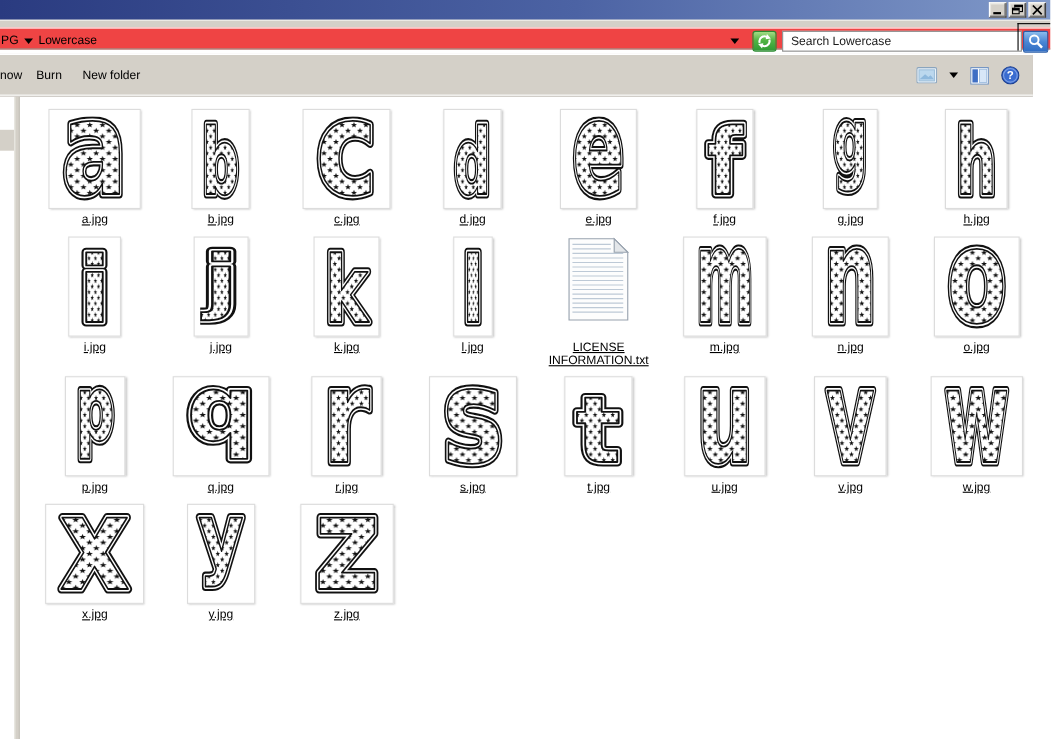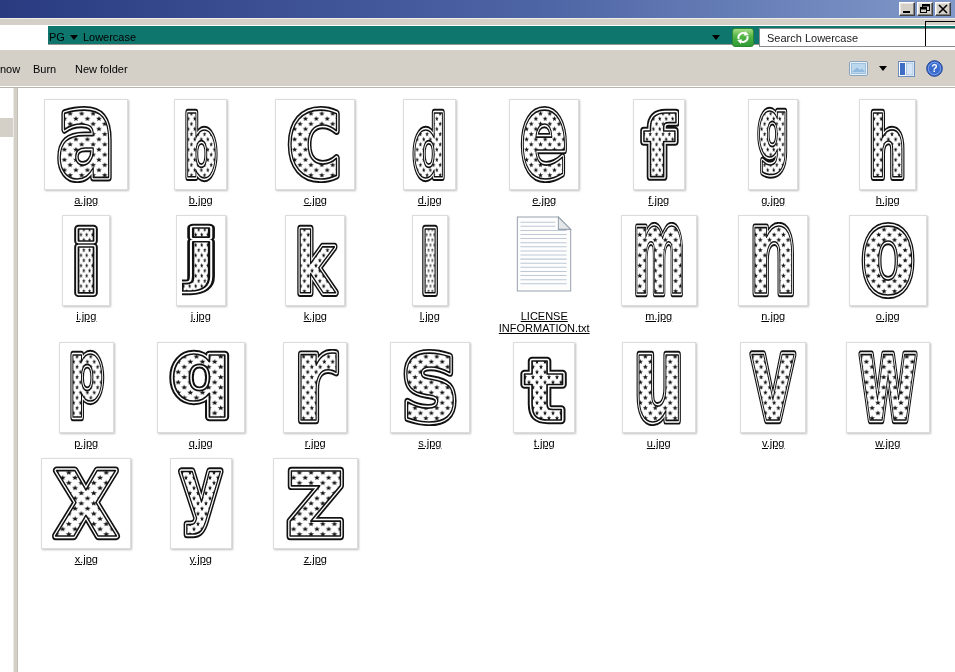--- a/index.html
+++ b/index.html
@@ -23,21 +23,21 @@
     border:1px solid; border-color:#ffffff #404040 #404040 #ffffff;
     box-shadow:inset -1px -1px 0 #808080, inset 1px 1px 0 #e8e6e0;
     display:flex; align-items:center; justify-content:center;
   }
   .menustrip {
     position:absolute; left:0; top:18px; right:0; height:7px;
     background:#d4d0c8; border-top:1px solid #efede8;
   }
   .addressrow {
     position:absolute; left:0; top:25px; right:0; height:20px;
-    background:#0f766e; border-top:1px solid #fff; border-bottom:1px solid #9a968e;margin-left:48px;
+    background:#ef4444; border-top:1px solid #fff; border-bottom:1px solid #9a968e;
   }
   .crumbs { position:absolute; left:1px; top:0; height:22px; display:flex; align-items:center; gap:5px; }
   .tri-down { width:0; height:0; border-left:4px solid transparent; border-right:4px solid transparent; border-top:5px solid #000; display:inline-block; }
   .addr-arrow { position:absolute; left:664px; top:9px; }
   .refresh-btn {
     position:absolute; left:684px; top:2px; width:22px; height:19px;
     background:linear-gradient(#a5dc85,#52b445 45%, #2f9a35);
     border:1px solid #2b8a31; border-radius:3px;
     display:flex; align-items:center; justify-content:center;
   }
@@ -53,21 +53,21 @@
     background:linear-gradient(#8cbcec,#4a86d4 50%, #2f6cc2);
     border:1px solid #2a5da8; border-radius:2px;
     display:flex; align-items:center; justify-content:center;
   }
   .artifact-bracket {
     position:absolute; left:925px; top:21px; width:30px; height:25px;
     border-left:1px solid #000; border-top:1px solid #000;
     pointer-events:none;
   }
   .toolbar {
-    position:absolute; left:0; top:49px; right:0; height:38px;
+    position:absolute; left:0; top:49px; right:16px; height:38px;
     background:#d4d0c8; border-top:1px solid #fff; border-bottom:1px solid #fff;
     box-shadow:0 1px 0 #b8b4ac;
     text-align:right;
   }
   .tb-item { position:absolute; top:13px; cursor:default; }
   .tb-icons { position:absolute; right:12px; top:0; height:37px; display:flex; align-items:center; gap:11px; }
 
   
   .content { position:absolute; left:0; top:88px; right:0; bottom:0; background:#fff; }
   .nav-remnant { position:absolute; left:0; top:0; width:13px; bottom:0; background:#fff; }

